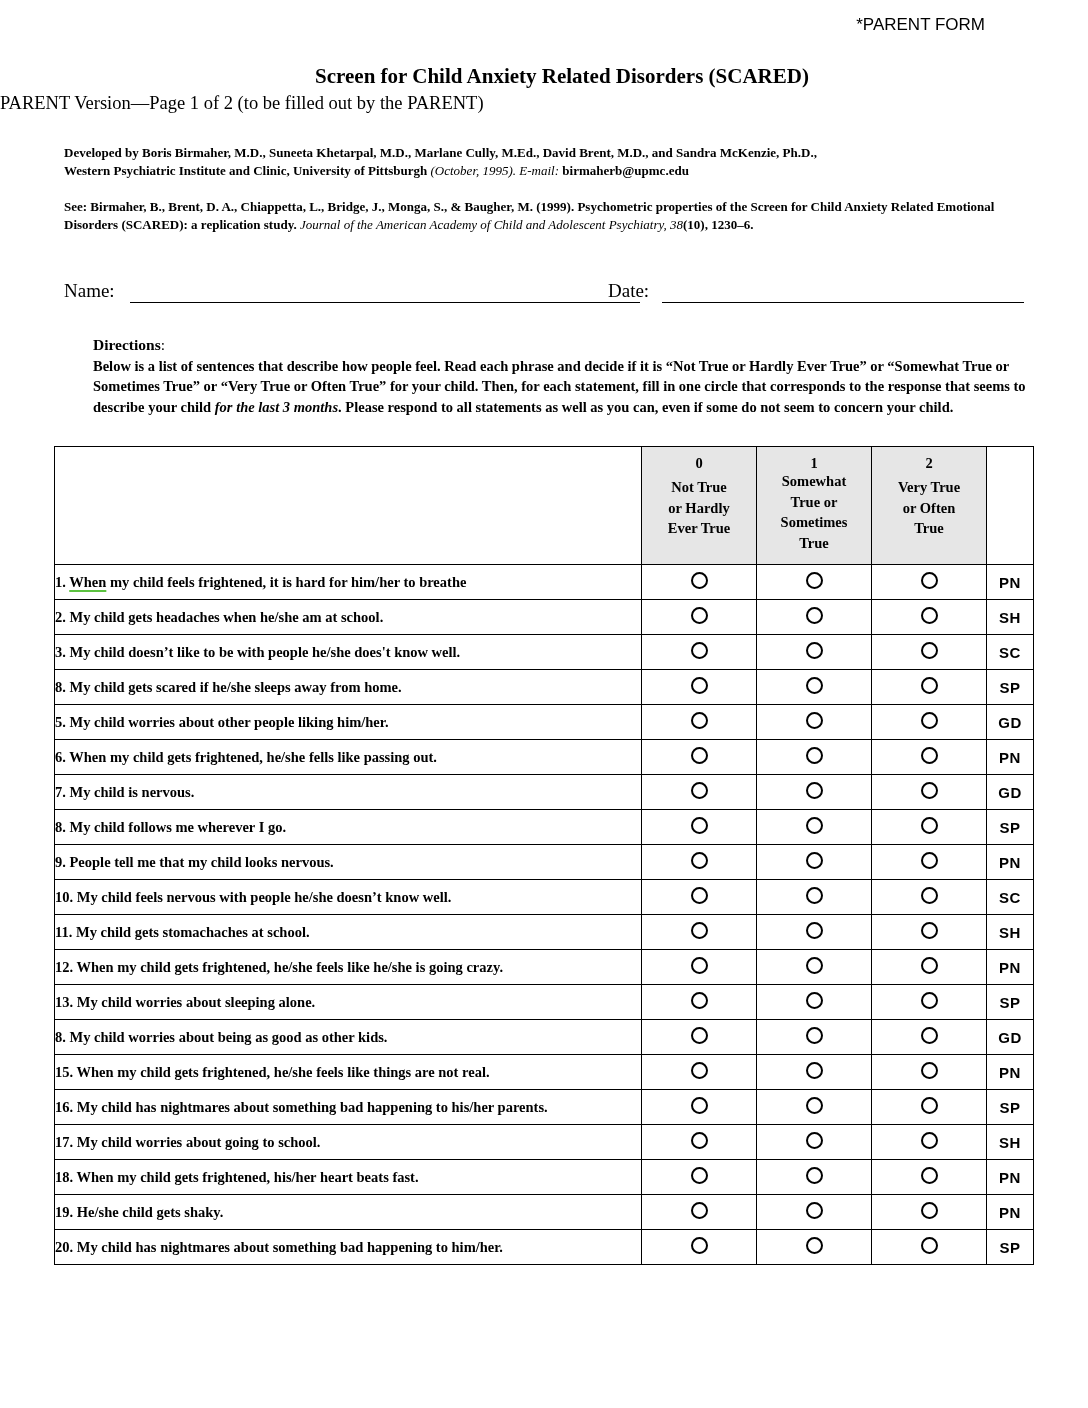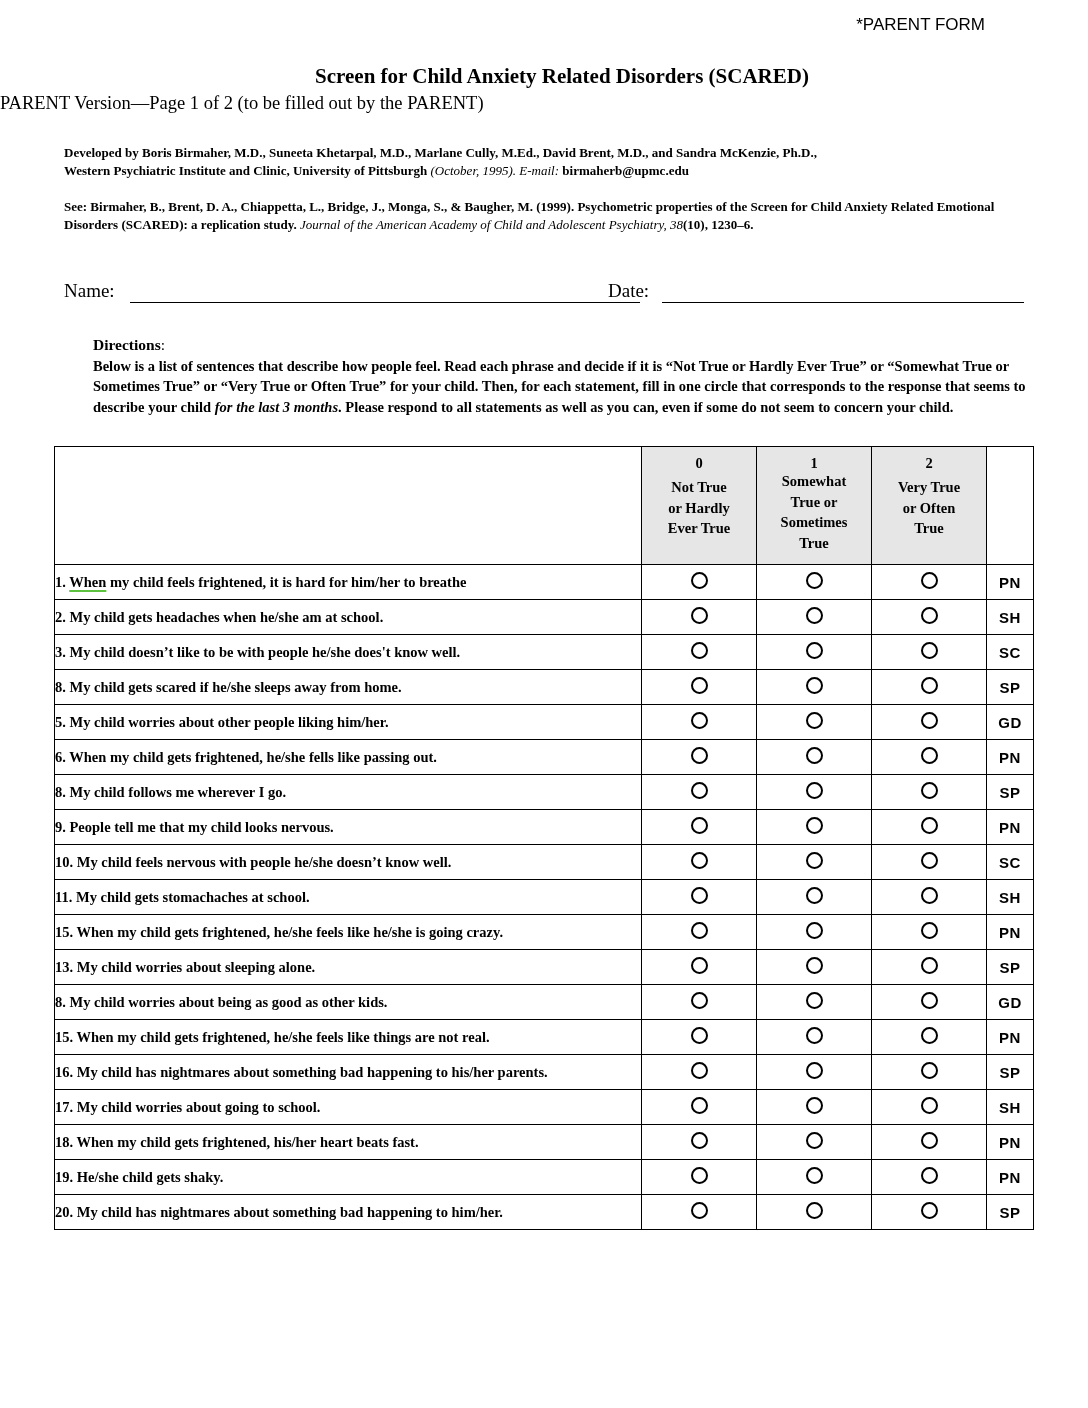--- a/index.html
+++ b/index.html
@@ -114,20 +114,27 @@
         <td class="code">GD</td>
       </tr>
       <tr>
         <td class="q">6. When my child gets frightened, he/she fells like passing out.</td>
         <td class="opt"><span class="circle"></span></td>
         <td class="opt"><span class="circle"></span></td>
         <td class="opt"><span class="circle"></span></td>
         <td class="code">PN</td>
       </tr>
       <tr>
+        <td class="q">7. My child is nervous.</td>
+        <td class="opt"><span class="circle"></span></td>
+        <td class="opt"><span class="circle"></span></td>
+        <td class="opt"><span class="circle"></span></td>
+        <td class="code">GD</td>
+      </tr>
+      <tr>
         <td class="q">8. My child  follows me wherever I go.</td>
         <td class="opt"><span class="circle"></span></td>
         <td class="opt"><span class="circle"></span></td>
         <td class="opt"><span class="circle"></span></td>
         <td class="code">SP</td>
       </tr>
       <tr>
         <td class="q">9. People tell me that my child looks nervous.</td>
         <td class="opt"><span class="circle"></span></td>
         <td class="opt"><span class="circle"></span></td>
@@ -142,21 +149,21 @@
         <td class="code">SC</td>
       </tr>
       <tr>
         <td class="q">11. My child gets stomachaches at school.</td>
         <td class="opt"><span class="circle"></span></td>
         <td class="opt"><span class="circle"></span></td>
         <td class="opt"><span class="circle"></span></td>
         <td class="code">SH</td>
       </tr>
       <tr>
-        <td class="q">15. When my child gets frightened, he/she feels like he/she is going crazy.</td>
+        <td class="q">12. When my child gets frightened, he/she feels like he/she is going crazy.</td>
         <td class="opt"><span class="circle"></span></td>
         <td class="opt"><span class="circle"></span></td>
         <td class="opt"><span class="circle"></span></td>
         <td class="code">PN</td>
       </tr>
       <tr>
         <td class="q">13. My child worries about sleeping alone.</td>
         <td class="opt"><span class="circle"></span></td>
         <td class="opt"><span class="circle"></span></td>
         <td class="opt"><span class="circle"></span></td>

